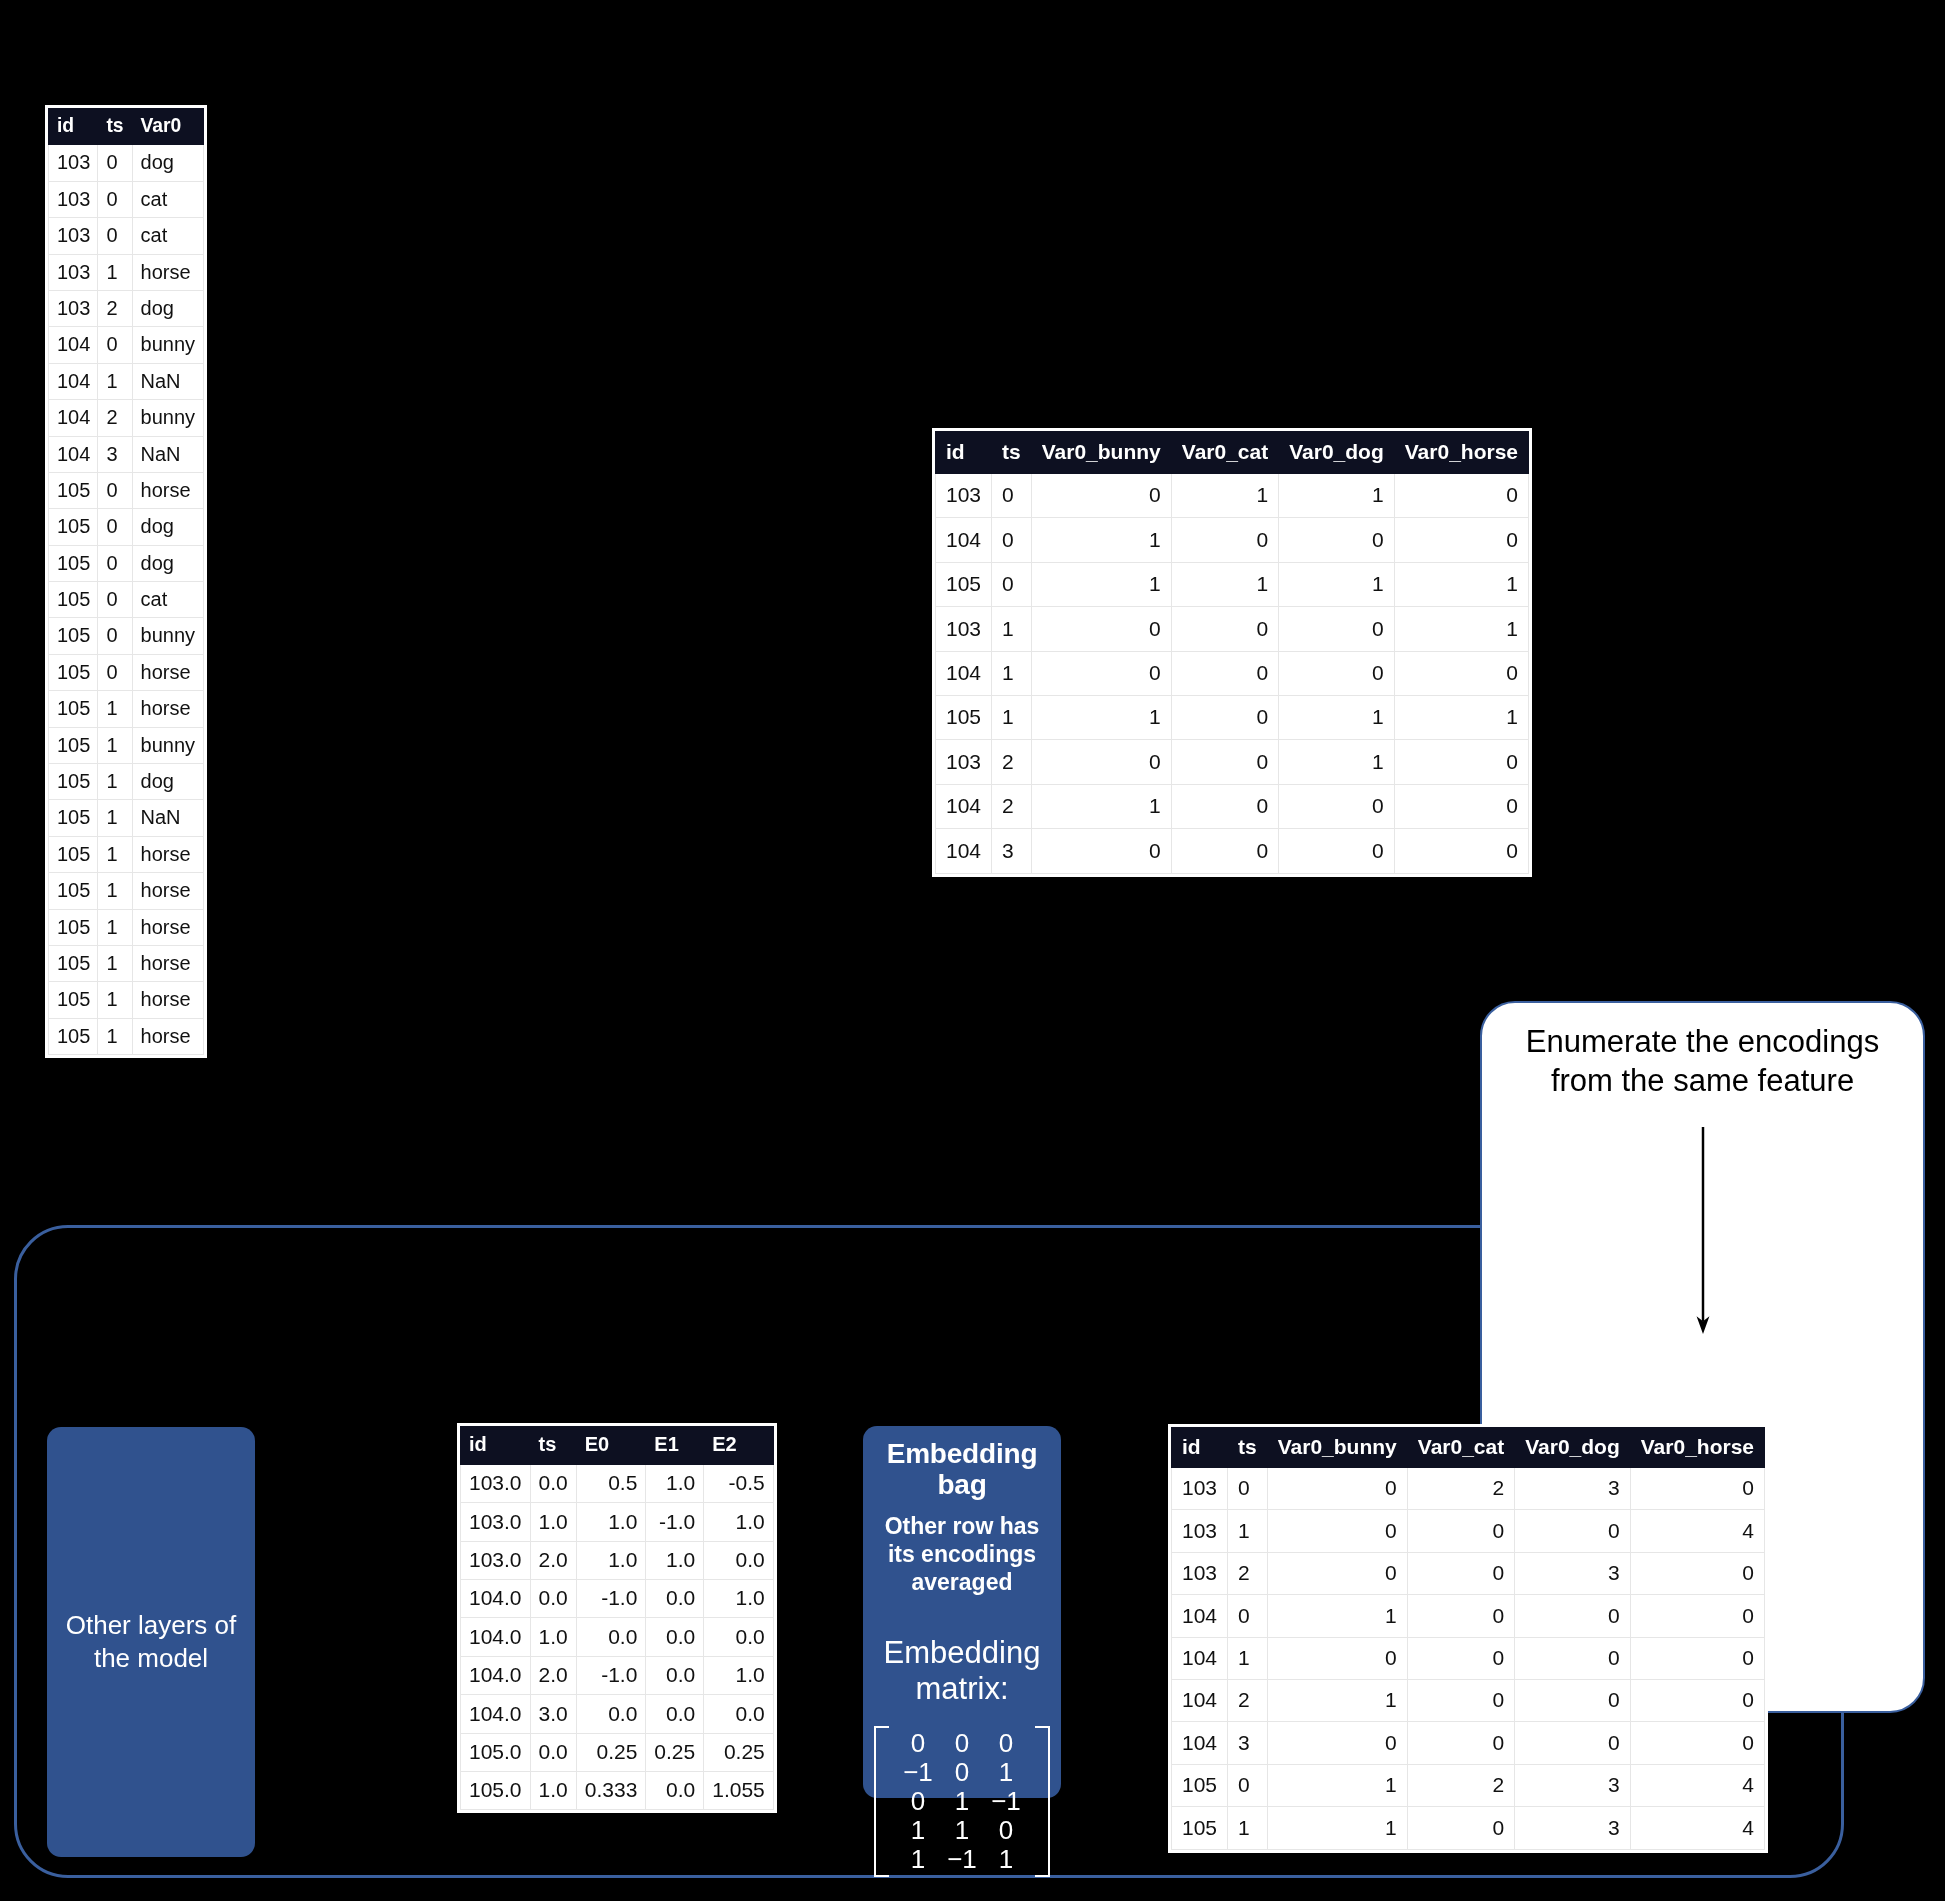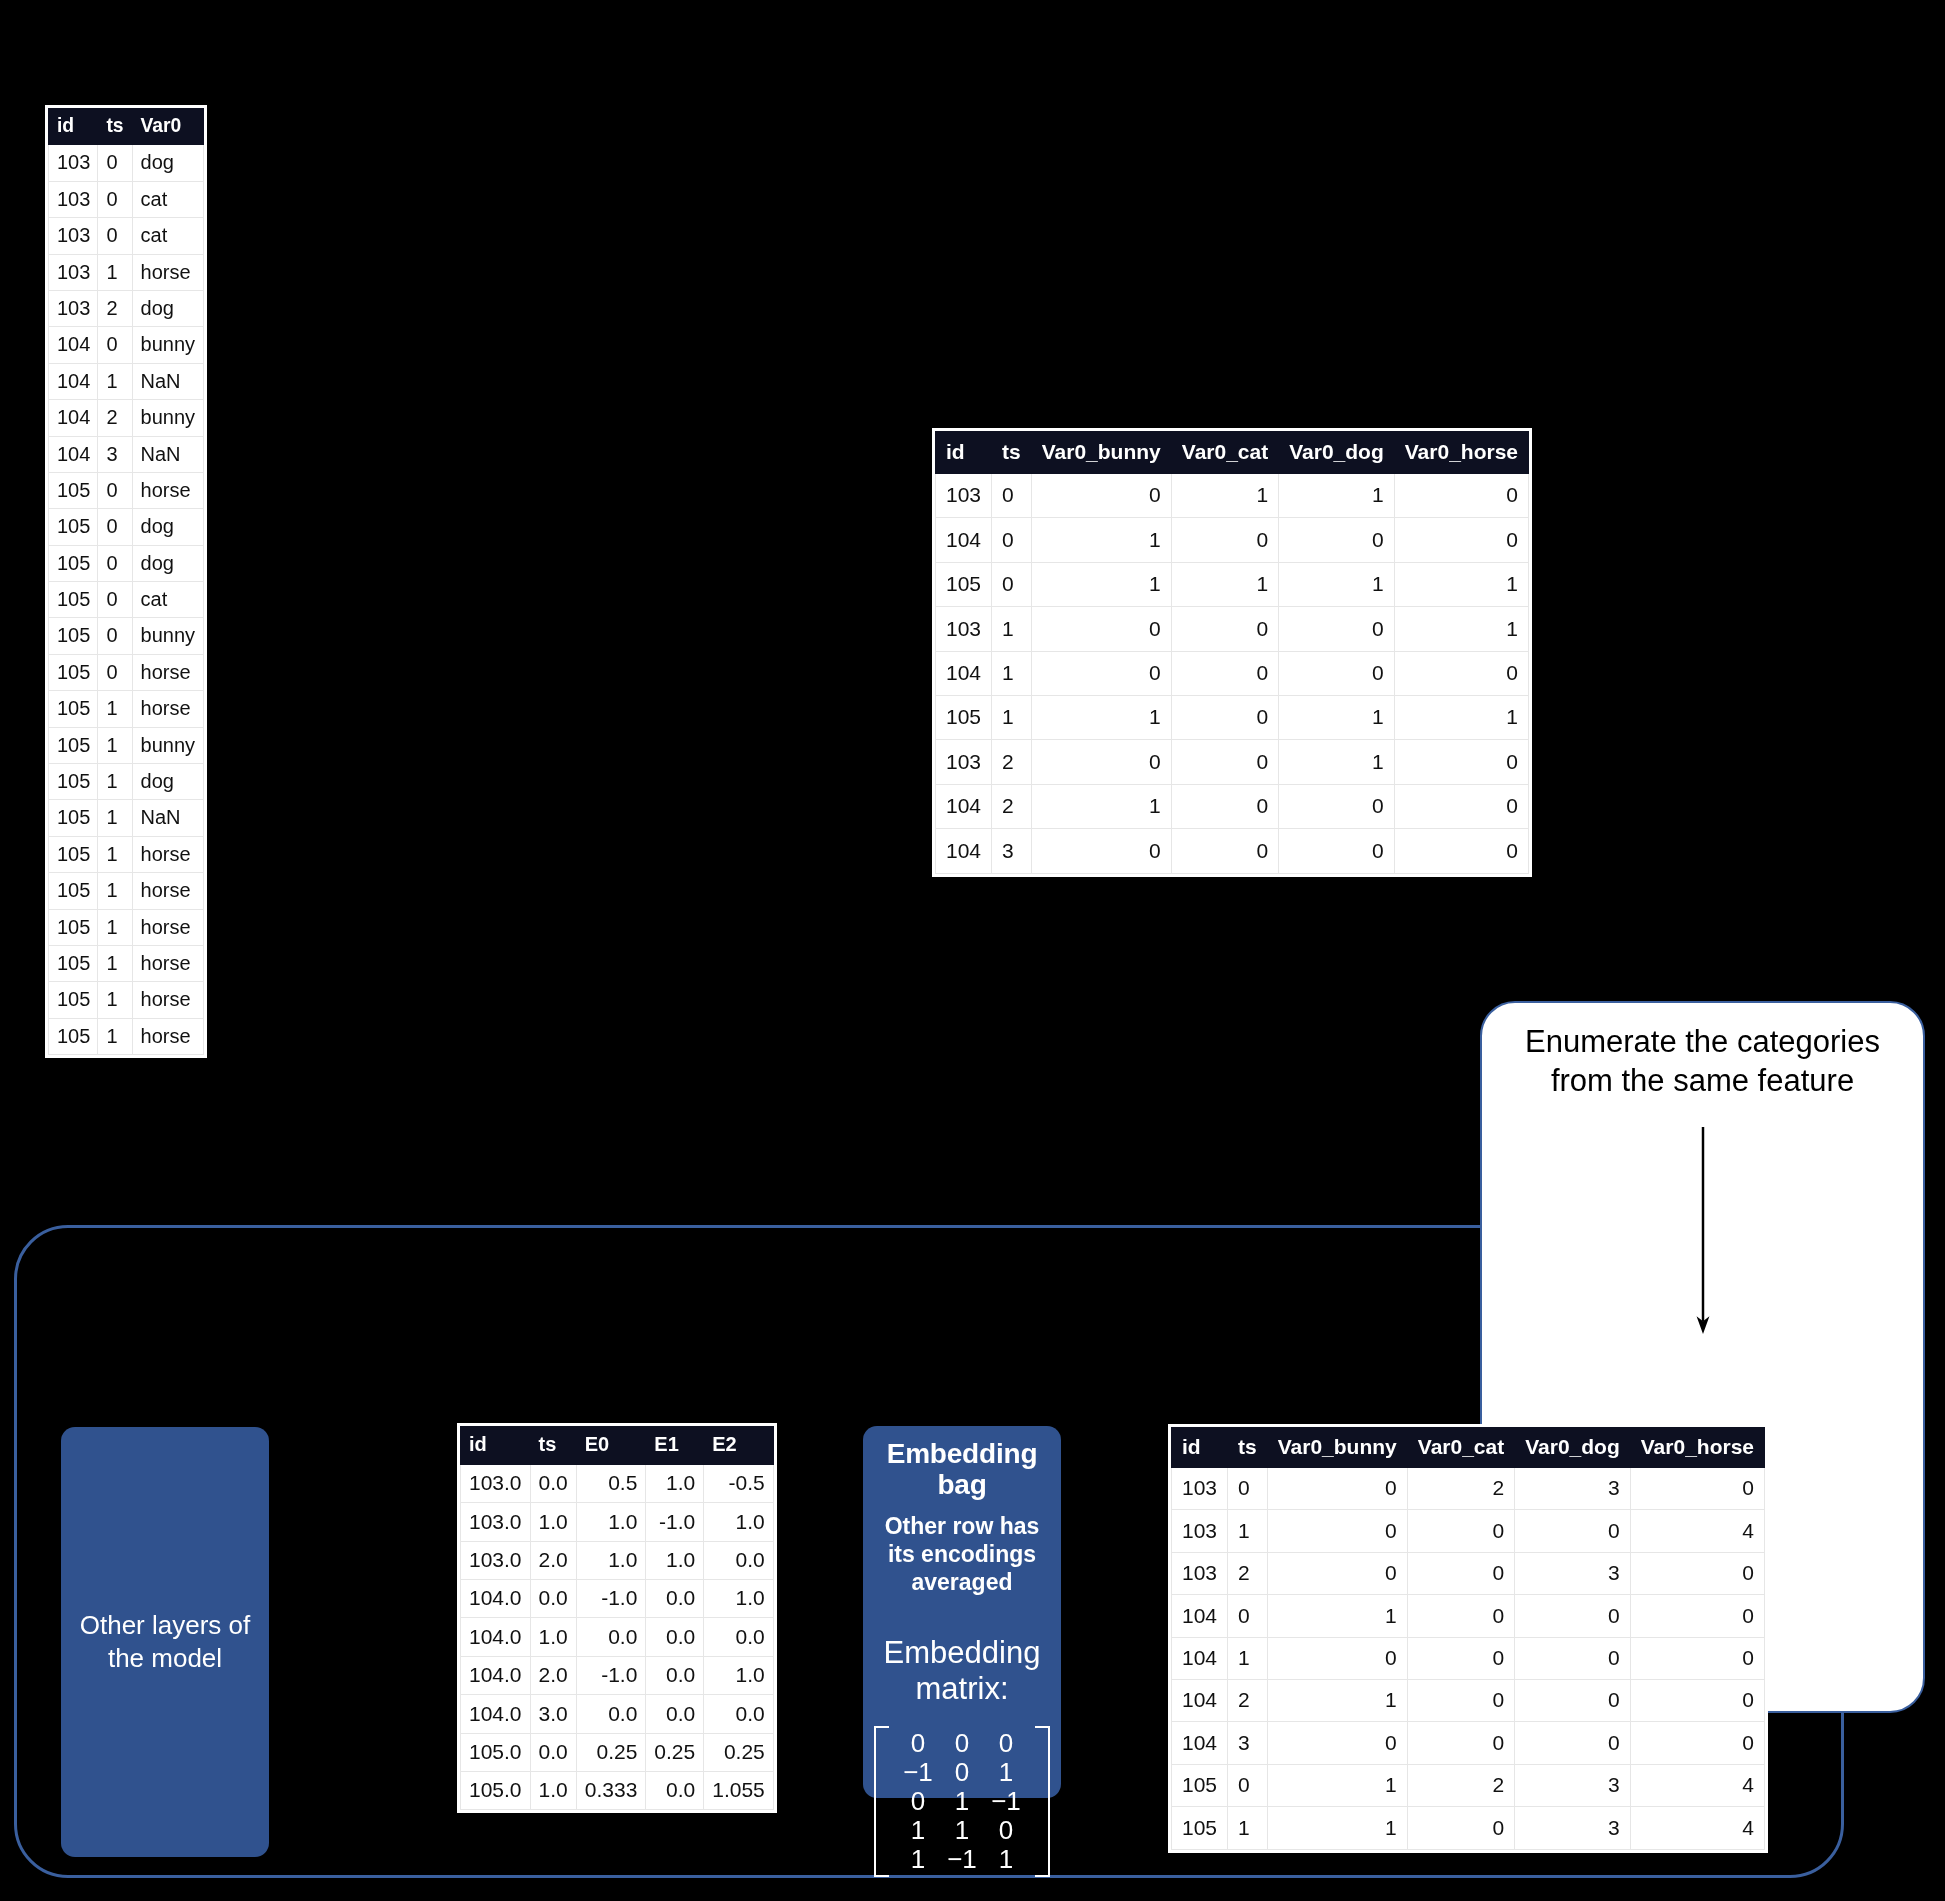--- a/index.html
+++ b/index.html
@@ -106,21 +106,20 @@
   }
   #card-other-layers {
     left: 47px;
     top: 1427px;
     width: 208px;
     height: 430px;
     display: flex;
     align-items: center;
     justify-content: center;
     padding: 0 13px;
-    margin-left: 14px;
   }
   #card-other-layers .card-text {
     font-size: 26px;
     line-height: 1.28;
   }
 
   #card-embedding-bag {
     left: 863px;
     top: 1426px;
     width: 198px;
@@ -425,21 +424,21 @@
         <td class="c-ts">3</td>
         <td class="num-right">0</td>
         <td class="num-right">0</td>
         <td class="num-right">0</td>
         <td class="num-right">0</td>
       </tr>
     </tbody>
 </table>
 
 <div id="callout-enumerate">
-  <div class="callout-text">Enumerate the categories from the same feature</div>
+  <div class="callout-text">Enumerate the encodings from the same feature</div>
   <svg id="callout-arrow" width="20" height="208" viewBox="0 0 40 420">
     <line x1="20" y1="0" x2="20" y2="392" stroke="#000000" stroke-width="5"></line>
     <polygon points="20,418 7,382 20,392 33,382" fill="#000000"></polygon>
   </svg>
 </div>
 
 <div class="blue-card" id="card-other-layers">
   <div class="card-text">Other layers of the model</div>
 </div>
 

